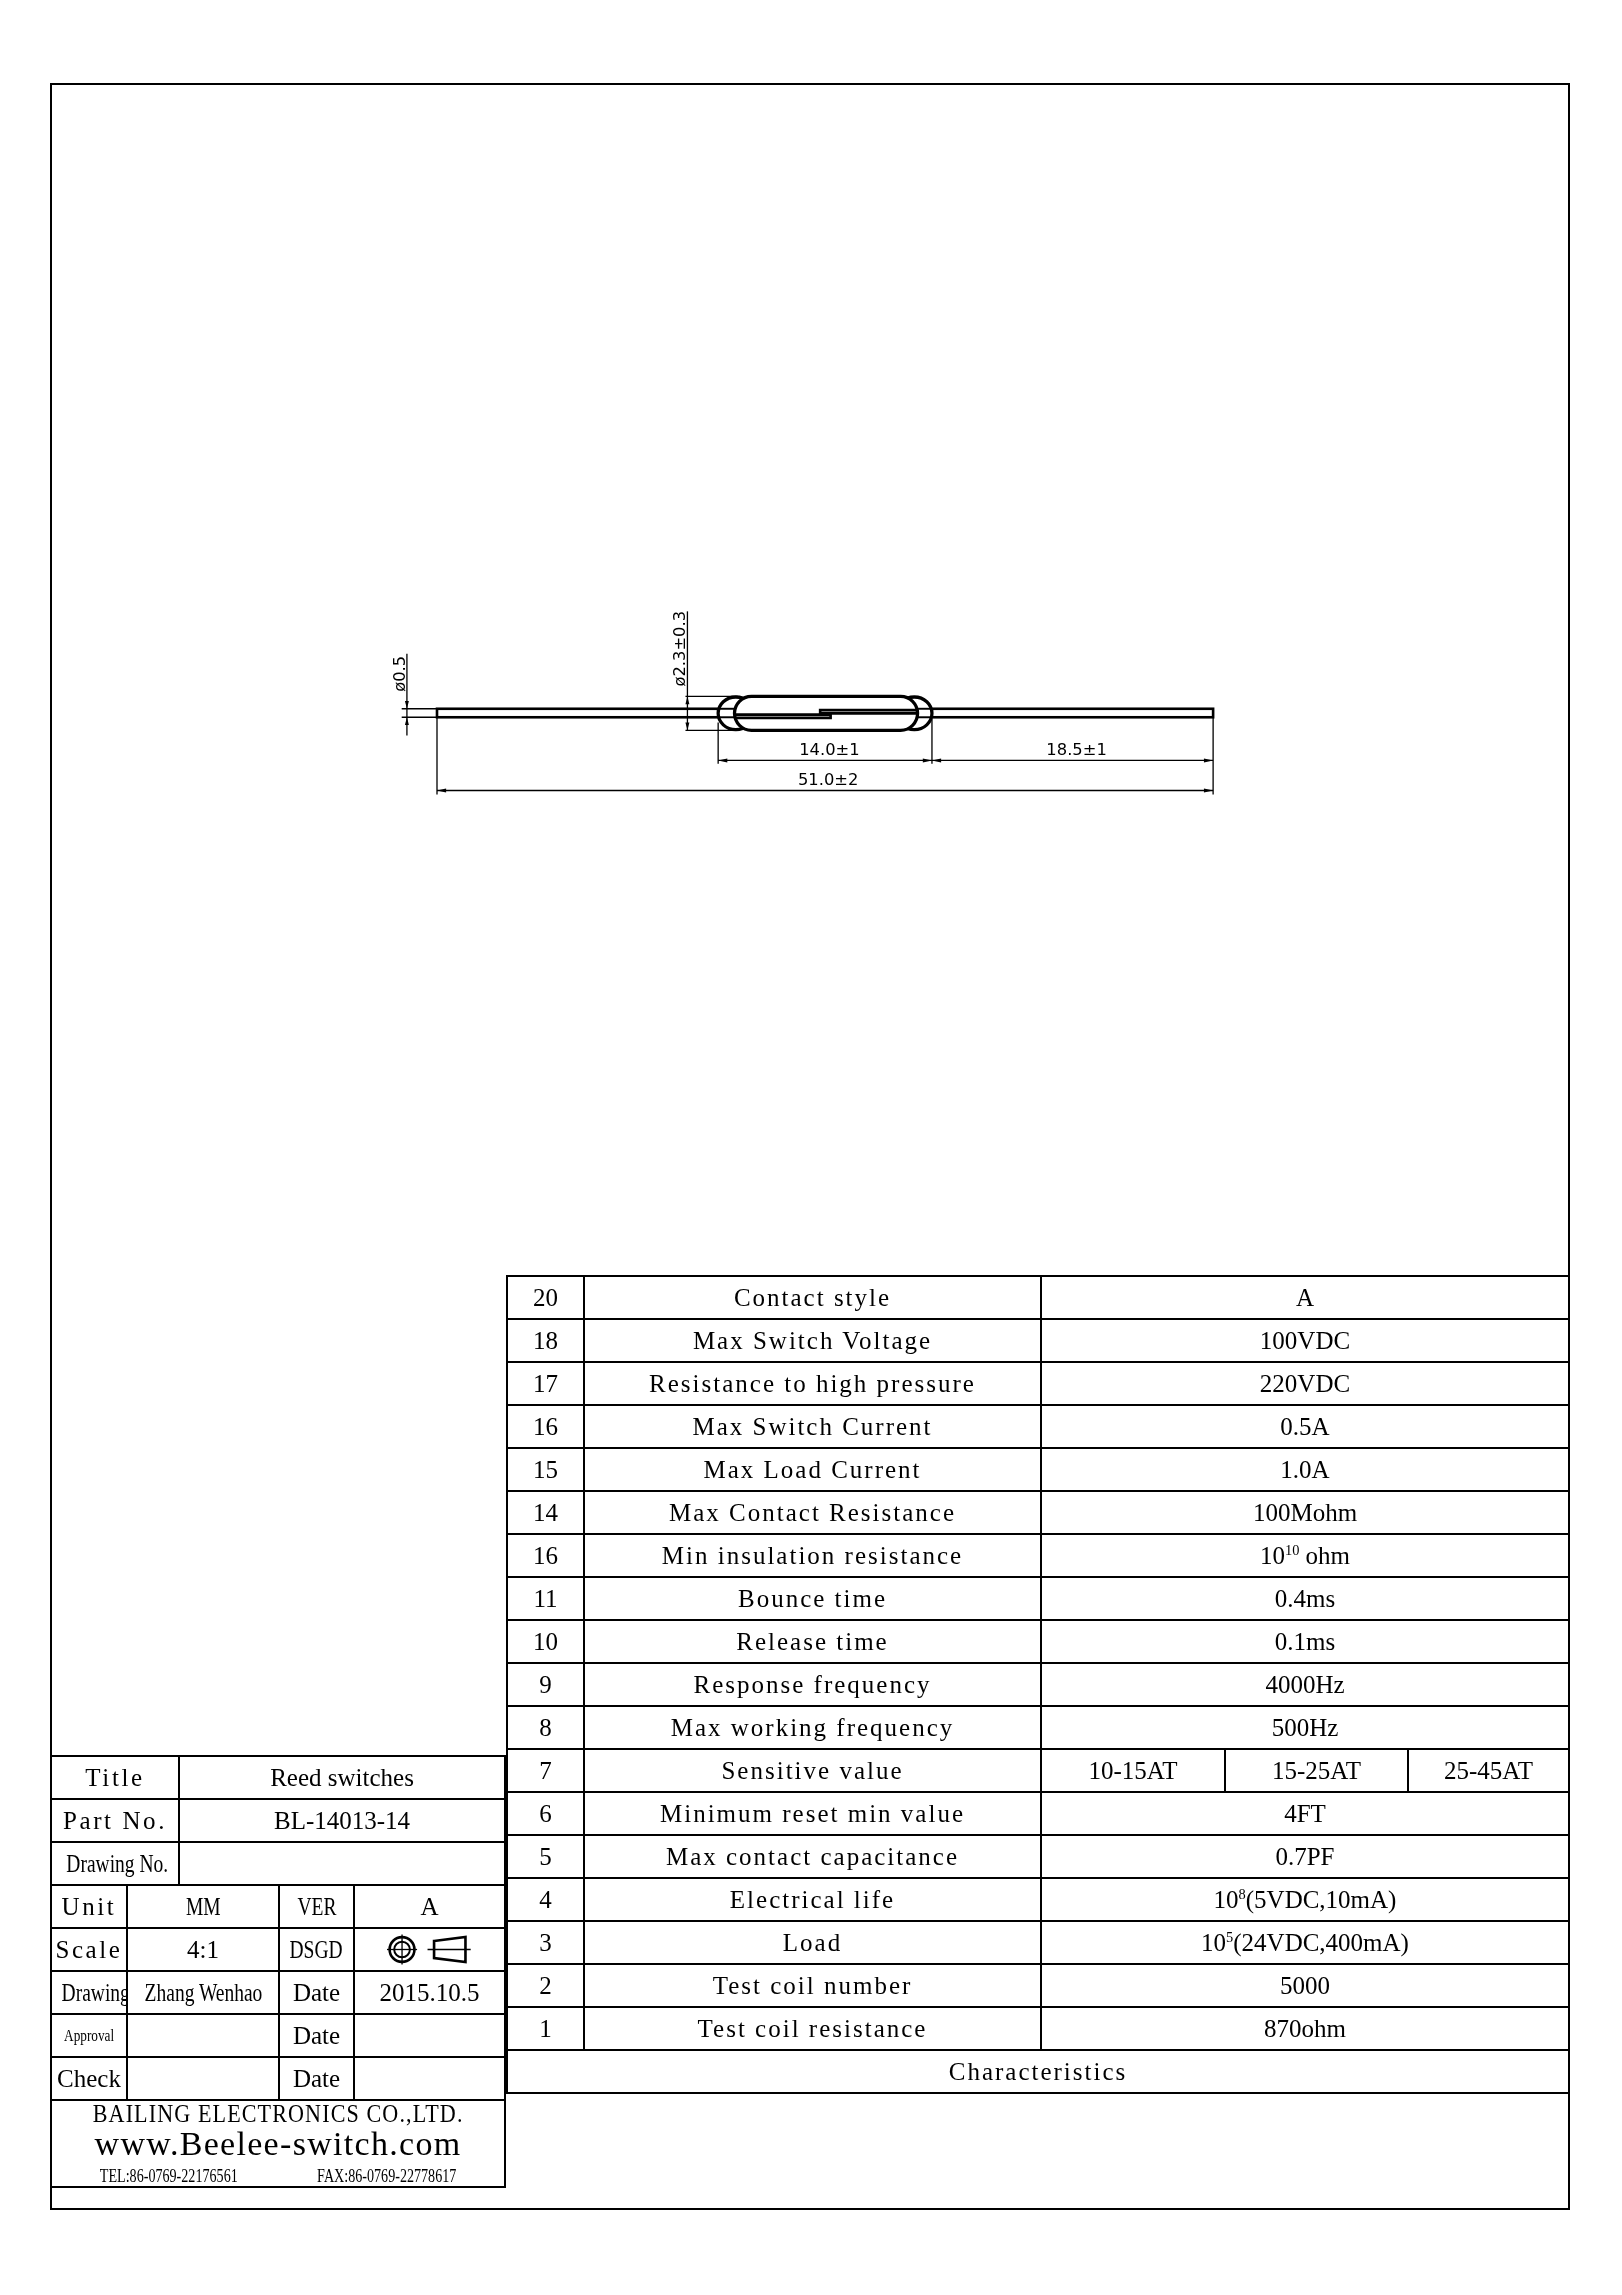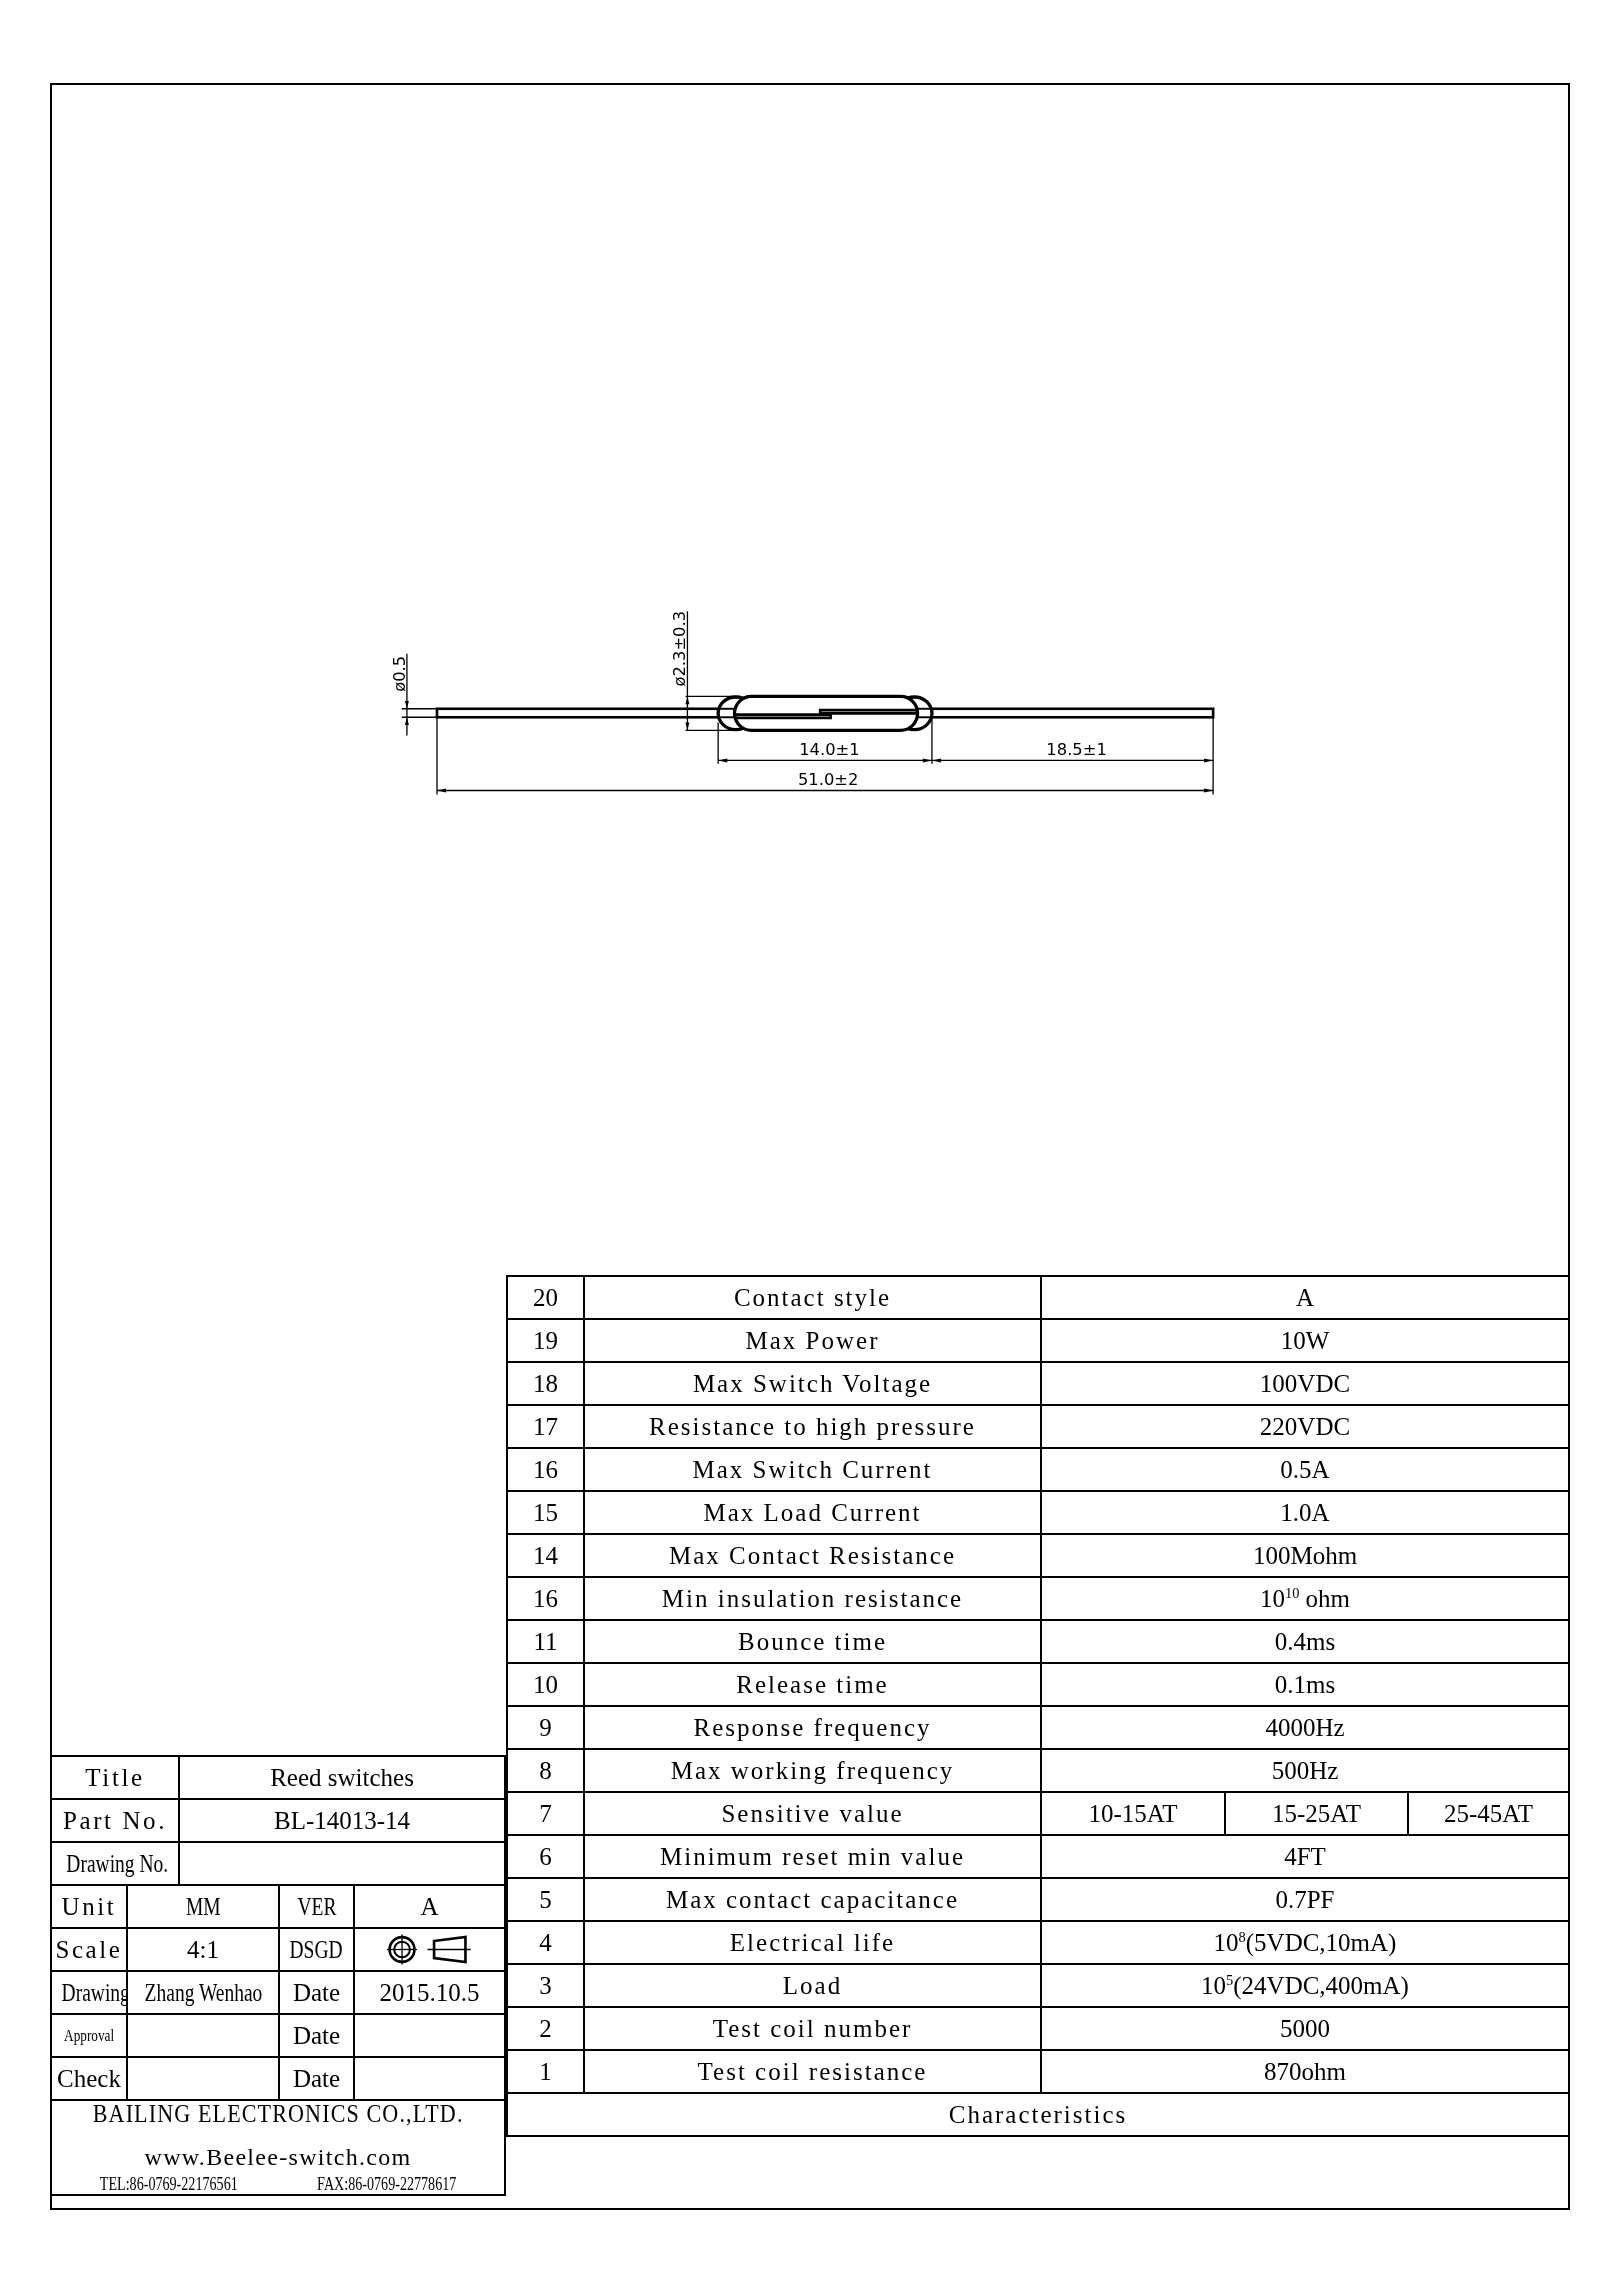--- a/index.html
+++ b/index.html
@@ -23,21 +23,21 @@
   .cond { display: inline-block; transform: scaleX(0.78); }
 
   .tb { left: 50px; top: 1755px; width: 456px; }
   .tb td { height: 41px; font-size: 25px; }
   .tb .lab { letter-spacing: 2.6px; }
   .tb .small { font-size: 25px; letter-spacing: 0; }
   .tb .tiny { font-size: 17px; letter-spacing: 0; }
   .company { height: 85px !important; line-height: 1.0; }
   .company div { white-space: nowrap; }
   .c1 { font-size: 26px; letter-spacing: 1.3px; }
-  .c2 { font-size: 24px; letter-spacing: 1.3px; margin-top: 18px; }
+  .c2 { font-size: 34px; letter-spacing: 1.3px; }
   .c3 { font-size: 19.6px; margin-top: 5.2px; }
   .c3 span { display: inline-block; transform: scaleX(0.72); }
   .sym { display: inline-block; vertical-align: middle; }
 </style>
 </head>
 <body>
 
 <div class="frame"></div>
 
 <svg class="drawing" width="1622" height="850" viewBox="0 0 2480 1300">
@@ -104,25 +104,20 @@
       <col style="width:183px">
       <col>
     </colgroup>
   <tbody id="spec-body">
       <tr>
         <td class="num">20</td>
         <td class="name">Contact style</td>
         <td class="val" colspan="3">A</td>
       </tr>
       <tr>
-        <td class="num">19</td>
-        <td class="name">Max Power</td>
-        <td class="val" colspan="3">10W</td>
-      </tr>
-      <tr>
         <td class="num">18</td>
         <td class="name">Max Switch Voltage</td>
         <td class="val" colspan="3">100VDC</td>
       </tr>
       <tr>
         <td class="num">17</td>
         <td class="name">Resistance to high pressure</td>
         <td class="val" colspan="3">220VDC</td>
       </tr>
       <tr>

